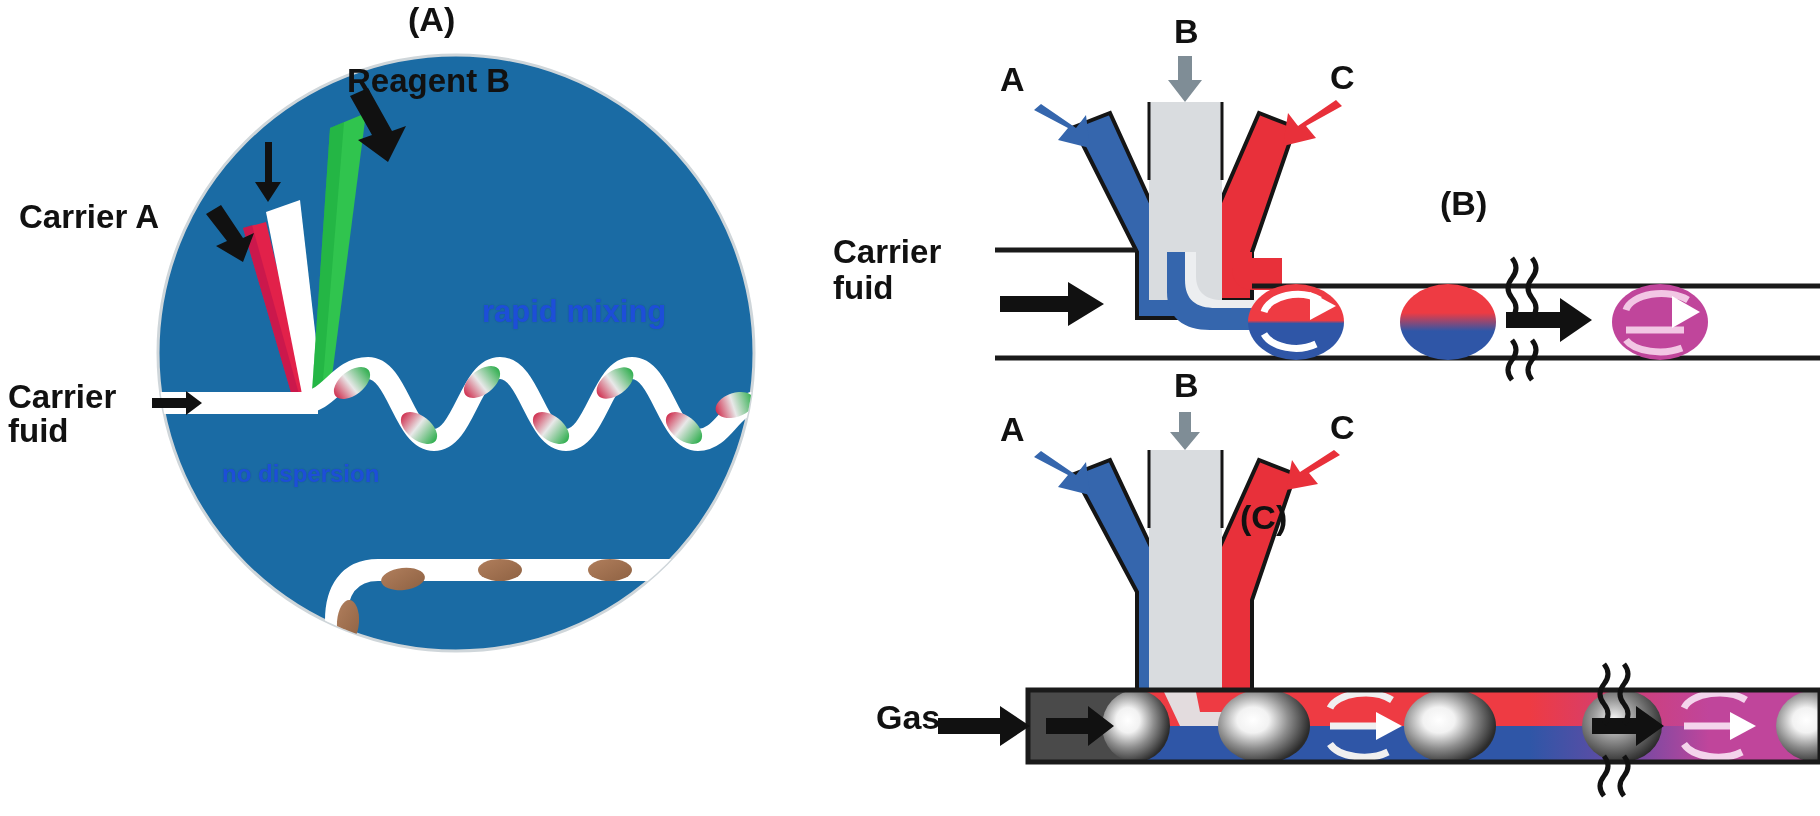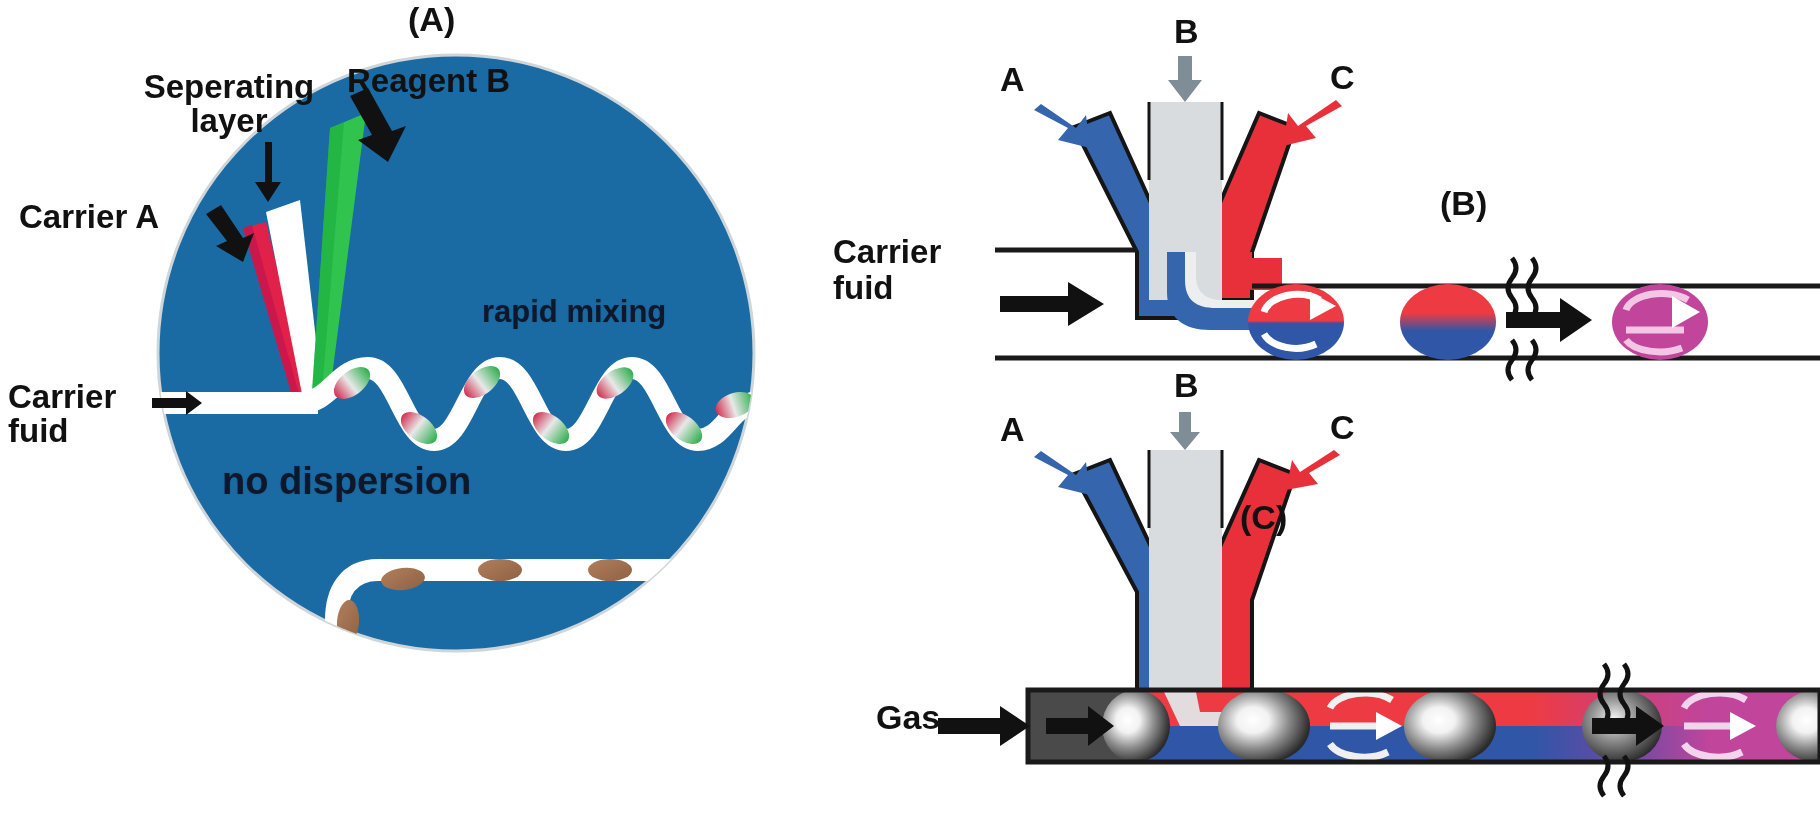--- a/index.html
+++ b/index.html
@@ -1,20 +1,20 @@
 <!DOCTYPE html>
 <html><head>
 <meta charset="utf-8">
 <style>
   html,body{margin:0;padding:0;background:#ffffff;}
   body{width:1820px;height:816px;overflow:hidden;font-family:"Liberation Sans",sans-serif;}
   #root{position:relative;width:1820px;height:816px;background:#fff;}
 
   .lbl{position:absolute;color:#111;font-weight:bold;line-height:1.02;white-space:pre;}
-  .lbl.white{color:#0f172a;text-shadow:0 0 2px rgba(0,0,0,.15);}
+  .lbl.white{color:#1d4ed8;text-shadow:0 0 2px rgba(0,0,0,.15);}
 
   svg{position:absolute;left:0;top:0;overflow:visible;}
   .nosel{user-select:none;}
 </style>
 </head>
 <body>
 
 <div id="root" class="nosel">
 
   <svg width="1820" height="816">
@@ -261,33 +261,31 @@
         <path d="M 1179,412 L 1191,412 L 1191,432 L 1200,432 L 1185,450 L 1170,432 L 1179,432 Z" fill="#7f8d96"></path>
       </g>
       <g>
         <path d="M 1334,450 L 1300,472 L 1292,460 L 1286,490 L 1318,484 L 1309,473 L 1340,455 Z" fill="#e8303a"></path>
       </g>
     </g>
   </svg>
 
   <div class="lbl" style="left:408px;top:2px;font-size:34px;">(A)</div>
 
-  <div class="lbl" style="left:126px;top:70px;font-size:33px;text-align:center;width:206px;">Seperating
-layer</div>
 
   <div class="lbl" style="left:347px;top:64px;font-size:33px;">Reagent B</div>
 
   <div class="lbl" style="left:19px;top:200px;font-size:33px;">Carrier A</div>
 
   <div class="lbl" style="left:8px;top:380px;font-size:33px;text-align:left;width:140px;">Carrier
 fuid</div>
 
   <div class="lbl white" style="left:482px;top:296px;font-size:31px;">rapid mixing</div>
 
-  <div class="lbl white" style="left:222px;top:462px;font-size:38px;">no dispersion</div>
+  <div class="lbl white" style="left:222px;top:462px;font-size:24px;">no dispersion</div>
 
   <div class="lbl" style="left:1440px;top:186px;font-size:34px;">(B)</div>
 
   <div class="lbl" style="left:1000px;top:62px;font-size:34px;">A</div>
 
   <div class="lbl" style="left:1174px;top:14px;font-size:34px;">B</div>
 
   <div class="lbl" style="left:1330px;top:60px;font-size:34px;">C</div>
 
   <div class="lbl" style="left:833px;top:234px;font-size:33px;line-height:1.08;">Carrier

